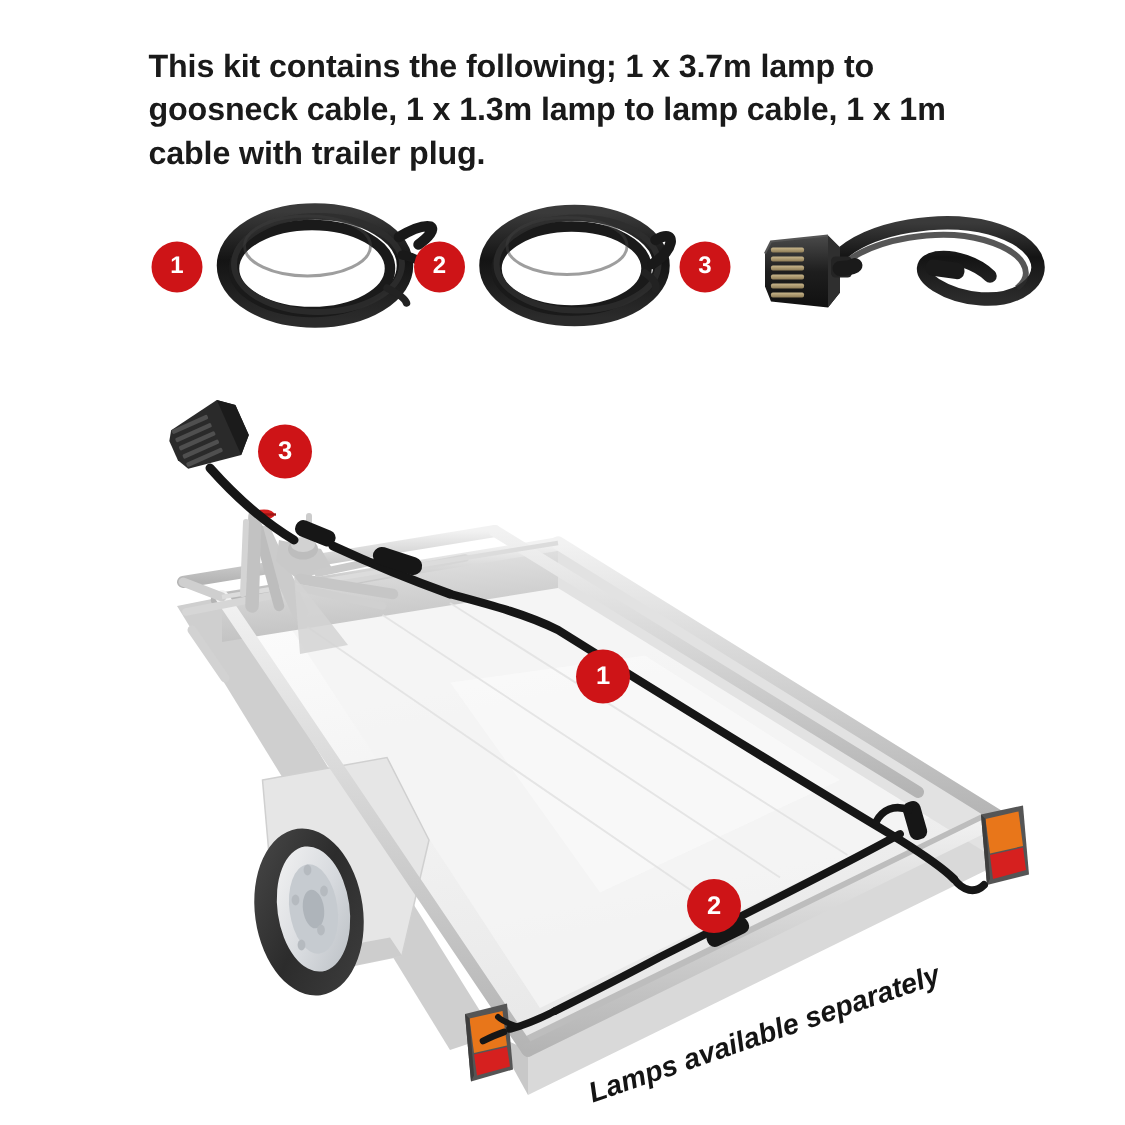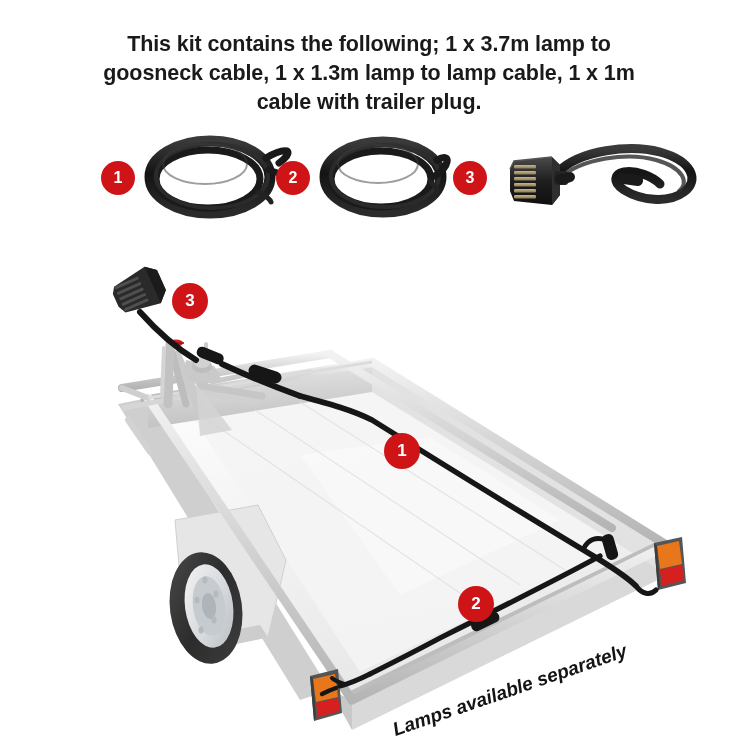--- a/index.html
+++ b/index.html
@@ -8,21 +8,20 @@
     padding: 0;
     background: #ffffff;
   }
   #page {
     position: relative;
     width: 750px;
     height: 750px;
     background: #ffffff;
     overflow: hidden;
     font-family: "Liberation Sans", "DejaVu Sans", sans-serif;
-    text-align: center;
   }
   #kit-description {
     position: absolute;
     left: 99px;
     top: 30px;
     width: 540px;
     font-size: 21.5px;
     font-weight: bold;
     line-height: 29px;
     color: #1a1a1a;

